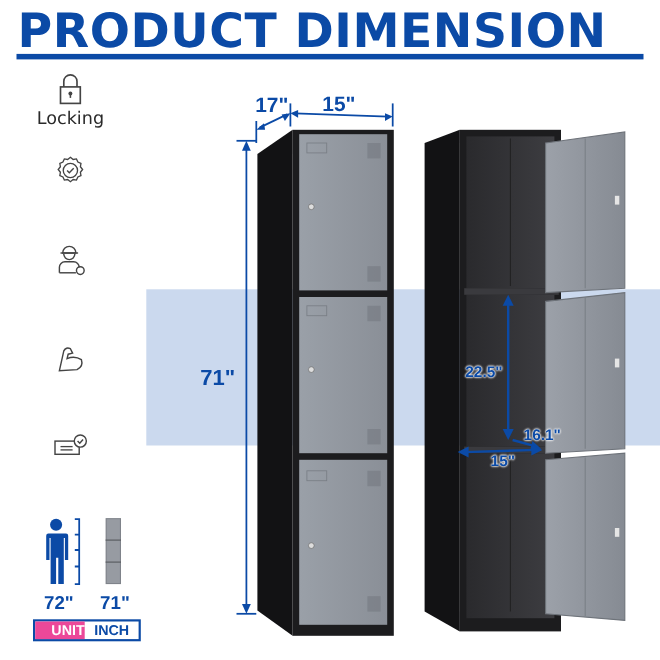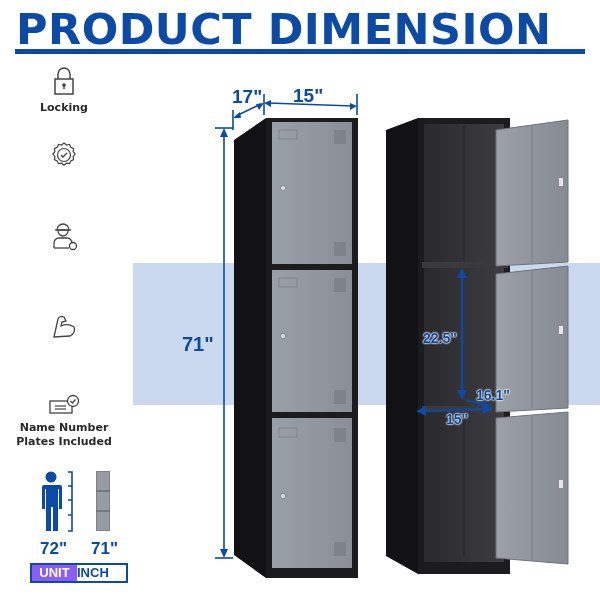--- a/index.html
+++ b/index.html
@@ -10,27 +10,27 @@
     position: absolute; left: 16px; top: 4px;
     font-family: "DejaVu Sans", sans-serif; font-weight: bold;
     font-size: 43px; color: #0b4aa6; letter-spacing: 0.5px;
   }
   .title-rule { position: absolute; left: 15px; top: 49px; width: 570px; height: 5px; background: #0b4aa6; }
 
   .band { position: absolute; left: 133px; top: 263px; width: 467px; height: 142px; background: #cbd9ee; }
 
   .feature { position: absolute; left: 0; width: 128px; text-align: center; }
   .feature .ico { display: block; margin: 0 auto; }
-  .feature .lbl { display: block; font-size: 11px; font-weight: bold; color: #2a2a2a; line-height: 14px; margin-top: 5px; }
+  .feature .lbl { display: block; font-size: 16px; font-weight: normal; color: #2a2a2a; line-height: 14px; margin-top: 5px; }
 
   .dim { position: absolute; font-family: "Liberation Sans", sans-serif; font-weight: bold; color: #0b4aa6; }
 
   .unit-box { position: absolute; left: 30px; top: 563px; width: 98px; height: 20px; border: 2px solid #0b4aa6; display: flex; }
-  .unit-box .u { width: 45px; background: #8b5cf6; color: #fff; font: bold 13px "Liberation Sans", sans-serif; text-align: center; line-height: 16px; }
-  .unit-box .i { flex: 1; color: #0b4aa6; font: bold 13px "Liberation Sans", sans-serif; line-height: 16px; }
+  .unit-box .u { width: 45px; background: #ec4899; color: #fff; font: bold 13px "Liberation Sans", sans-serif; text-align: right; line-height: 16px; }
+  .unit-box .i { flex: 1; color: #0b4aa6; font: bold 13px "Liberation Sans", sans-serif; text-align: center; line-height: 16px; }
 
   svg { position: absolute; overflow: visible; }
 </style>
 </head>
 <body>
 
 <div class="title">PRODUCT DIMENSION</div>
 <div class="title-rule"></div>
 
 <div class="band"></div>
@@ -71,24 +71,20 @@
 </div>
 
 <div class="feature" style="top:394px;">
   <svg class="ico" style="position:relative;" width="32" height="22" viewBox="0 0 32 22">
     <rect x="2" y="7" width="22" height="12" fill="none" stroke="#444" stroke-width="1.3"></rect>
     <line x1="7" y1="12" x2="18" y2="12" stroke="#444" stroke-width="1.2"></line>
     <line x1="7" y1="15" x2="18" y2="15" stroke="#444" stroke-width="1.2"></line>
     <circle cx="25" cy="7" r="5.5" fill="#fff" stroke="#444" stroke-width="1.3"></circle>
     <path d="M22.5 7 l2 2 3-3.5" fill="none" stroke="#444" stroke-width="1.3"></path>
   </svg>
-  <span class="lbl">
-    <span>Name Number</span><br>
-    <span>Plates Included</span>
-  </span>
 </div>
 
 <svg style="left:38px;top:470px;" width="40" height="62" viewBox="0 0 40 62">
   <circle cx="13" cy="7" r="5.5" fill="#0b4aa6"></circle>
   <path d="M4 15 h18 a2 2 0 0 1 2 2 v22 h-3 v-20 h-1 v42 h-5 v-24 h-2 v24 h-5 v-42 h-1 v20 h-3 v-22 a2 2 0 0 1 2-2z" fill="#0b4aa6"></path>
   <path d="M30 2 h4 v59 h-4 M30 16 h4 M30 30 h4 M30 45 h4" fill="none" stroke="#0b4aa6" stroke-width="1.6"></path>
 </svg>
 <svg style="left:96px;top:471px;" width="14" height="60" viewBox="0 0 14 60">
   <rect x="0" y="0" width="14" height="60" fill="#7f838a"></rect>
   <rect x="1" y="1" width="12" height="58" fill="#979ba2"></rect>

